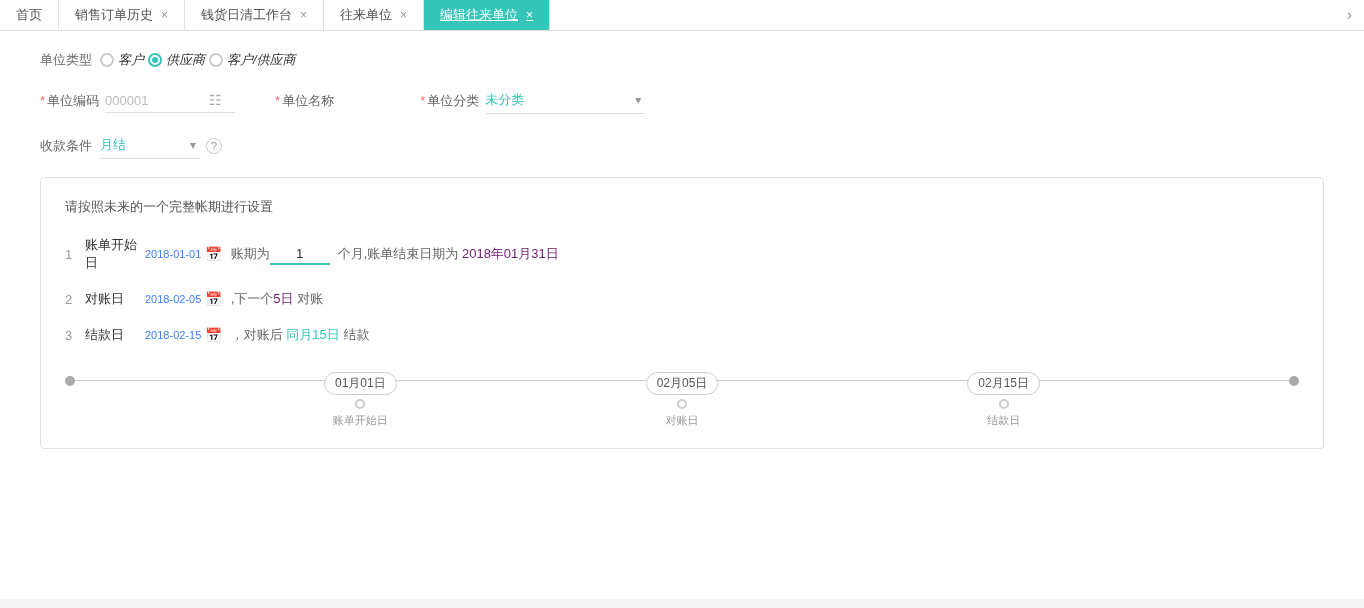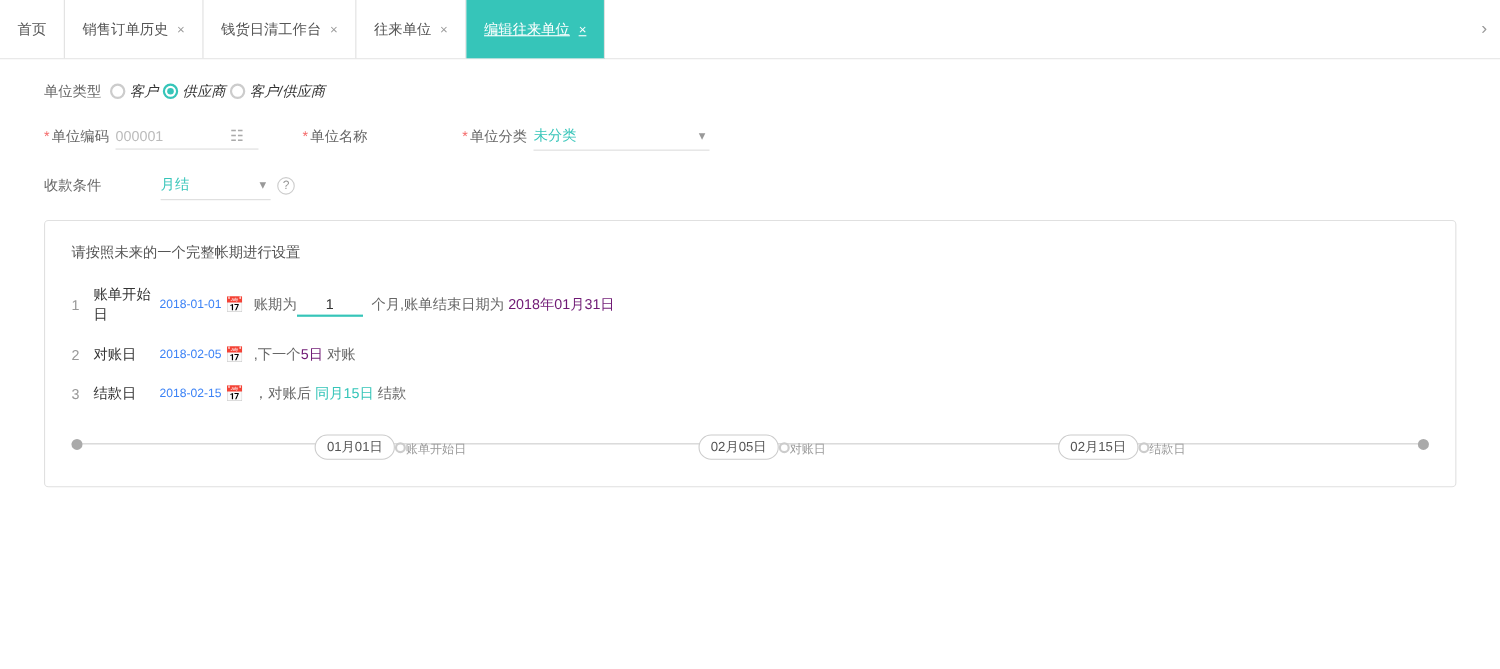--- a/index.html
+++ b/index.html
@@ -4,21 +4,21 @@
   <style>
     * { box-sizing: border-box; margin: 0; padding: 0; }
     body { font-family: 'Microsoft YaHei', Arial, sans-serif; font-size: 13px; color: #333; background: #f5f5f5; }
 
     
     .tabs-bar {
       display: flex;
       align-items: center;
       background: #fff;
       border-bottom: 1px solid #e0e0e0;
-      height: 54px;
+      height: 31px;
       padding: 0;
     }
     .tab-item {
       display: flex;
       align-items: center;
       padding: 0 16px;
       height: 100%;
       cursor: pointer;
       font-size: 13px;
       color: #555;
@@ -257,20 +257,21 @@
     .timeline-items {
       display: flex;
       align-items: flex-start;
       justify-content: space-between;
       width: 100%;
       position: relative;
       z-index: 1;
     }
     .timeline-point {
       display: flex;
+      flex-direction: column;
       align-items: center;
       position: relative;
     }
     .timeline-dot {
       width: 10px;
       height: 10px;
       border-radius: 50%;
       border: 2px solid #ccc;
       background: #fff;
       margin-bottom: 4px;
@@ -372,21 +373,21 @@
       <span class="form-label">单位分类</span>
       <div class="dropdown-field" style="width:160px;">
         <span class="dropdown-value">未分类</span>
         <span class="dropdown-arrow">▾</span>
       </div>
     </div>
   </div>
 
   <div class="form-row">
     <span class="form-label">收款条件</span>
-    <div class="dropdown-field" style="min-width:100px;margin-left:46px;">
+    <div class="dropdown-field" style="min-width:100px;">
       <span class="dropdown-value">月结</span>
       <span class="dropdown-arrow">▾</span>
     </div>
     <div class="help-icon">?</div>
   </div>
 
   <div class="period-box">
     <div class="period-title">请按照未来的一个完整帐期进行设置</div>
 
     <div class="period-row">

